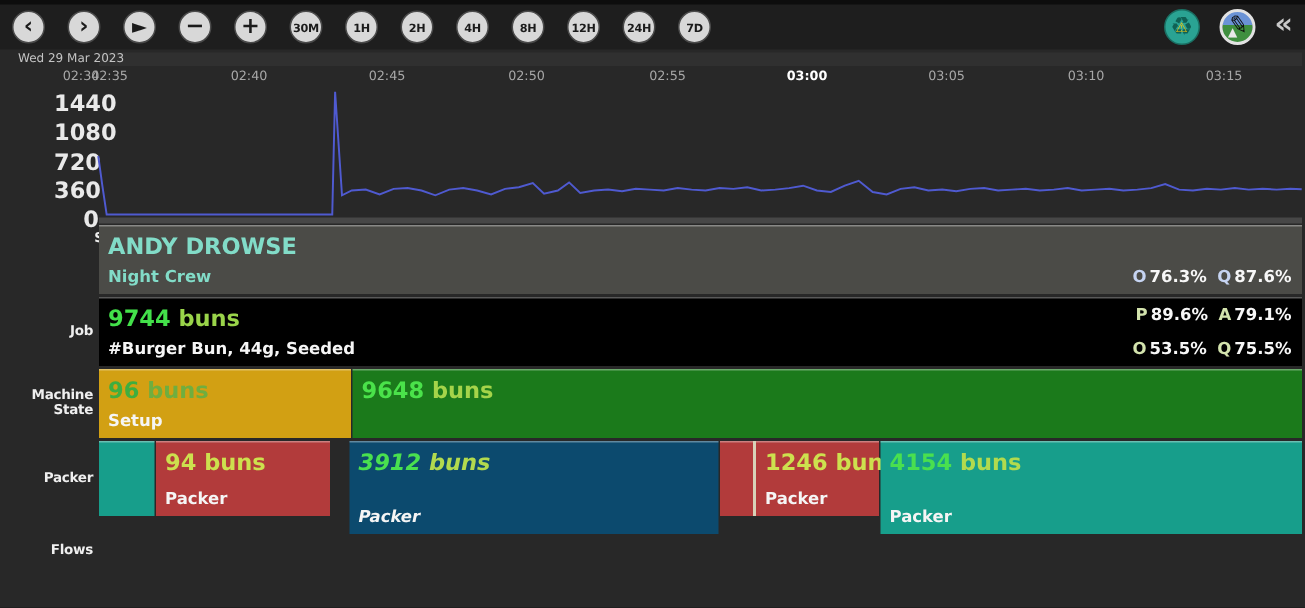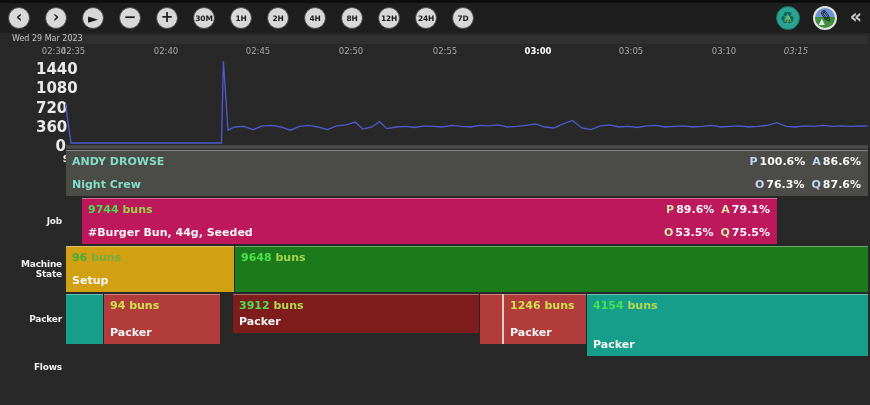--- a/index.html
+++ b/index.html
@@ -36,21 +36,21 @@
   .legend-item{font-size:8px;font-weight:bold;color:#dedede;text-align:center;padding:1px 2px;border-radius:2px;cursor:pointer;}
   .legend-item.sel{background:#4650c8;color:#ffffff;}
   .ylabel{position:absolute;width:30px;text-align:right;font-size:15px;font-weight:bold;color:#e9e9e9;}
   #chart-svg{position:absolute;left:0;top:58px;width:870px;height:92px;}
   #zero-strip{position:absolute;left:66px;top:145px;width:802px;height:4px;background:#474747;}
   
   .row-label{position:absolute;left:0;width:62px;text-align:right;font-size:9px;font-weight:bold;color:#efefef;
       letter-spacing:-0.2px;display:flex;align-items:center;justify-content:flex-end;}
   .seg{position:absolute;box-sizing:border-box;border-top:1px solid rgba(255,255,255,0.35);cursor:pointer;}
   .seg.divider{border-top:none;cursor:default;}
-  .seg .l1{position:absolute;left:6px;top:4px;font-size:11px;font-weight:bold;white-space:nowrap;}
+  .seg .l1{position:absolute;left:6px;top:4px;font-size:15px;font-weight:bold;white-space:nowrap;}
   .seg .l2{position:absolute;left:6px;bottom:5px;font-size:11px;font-weight:bold;white-space:nowrap;}
   .pct{position:absolute;right:7px;font-size:11px;font-weight:bold;white-space:nowrap;}
   .pct.top{top:4px;} .pct.bottom{bottom:5px;}
   .pct .v{color:#f7f7f7;margin-left:2px;}
   .pct .pair{margin-left:7px;}
   .pct .pair:first-child{margin-left:0;}
 </style>
 </head>
 <body>
 
@@ -90,65 +90,64 @@
   <div id="timeline">
       <span class="tick" style="left: 54px;">02:34</span>
       <span class="tick" style="left: 73px;">02:35</span>
       <span class="tick" style="left: 166px;">02:40</span>
       <span class="tick" style="left: 258px;">02:45</span>
       <span class="tick" style="left: 351px;">02:50</span>
       <span class="tick" style="left: 445px;">02:55</span>
       <span class="tick hl" style="left: 538px;">03:00</span>
       <span class="tick" style="left: 631px;">03:05</span>
       <span class="tick" style="left: 724px;">03:10</span>
-      <span class="tick" style="left: 796px; font-style: italic;">03:15</span>
+      <span class="tick" style="left: 816px;">03:15</span>
     </div>
 
   <div id="ylabels">
       <span class="ylabel" style="left: 36px; top: 60px;">1440</span>
       <span class="ylabel" style="left: 36px; top: 79.25px;">1080</span>
       <span class="ylabel" style="left: 36px; top: 98.5px;">720</span>
       <span class="ylabel" style="left: 36px; top: 117.75px;">360</span>
       <span class="ylabel" style="left: 36px; top: 137px;">0</span>
     </div>
   <svg id="chart-svg" viewBox="0 0 870 92">
     <polyline id="rate-line" fill="none" stroke-width="1.3" points="65.5,46.0 68.3,66.3 71.1,85.0 221.5,85.0 223.4,3.2 228.0,72.2 234.5,69.0 243.8,68.4 253.1,71.6 262.4,67.9 271.7,67.4 281.0,69.0 290.2,72.2 299.5,68.4 308.8,67.4 318.1,69.0 327.4,71.6 336.7,67.9 345.9,66.8 355.2,64.1 362.7,71.1 371.9,69.0 379.4,63.6 386.8,70.6 396.1,69.0 405.4,68.4 414.7,69.5 423.9,67.9 433.2,68.4 442.5,69.0 451.8,67.4 461.1,68.4 470.4,69.0 479.7,67.4 488.9,67.9 498.2,66.8 507.5,69.0 516.8,68.4 526.1,67.4 535.4,65.8 544.6,69.0 553.9,70.0 563.2,65.8 572.5,62.5 581.8,70.0 591.1,71.6 600.4,67.9 609.6,66.8 618.9,69.0 628.2,68.4 637.5,69.5 646.8,67.9 656.1,67.4 665.4,69.0 674.6,68.4 683.9,67.9 693.2,69.0 702.5,68.4 711.8,67.4 721.1,69.0 730.3,68.4 739.6,67.9 748.9,69.0 758.2,68.4 767.5,67.4 776.8,64.7 786.1,68.4 795.3,69.0 804.6,67.9 813.9,68.4 823.2,67.4 832.5,68.4 841.8,67.9 851.1,68.4 860.3,67.9 867.8,68.2" stroke="#4f5ad0"></polyline>
   </svg>
   <div id="zero-strip"></div>
 
   <div id="rows">
       <div class="row-label" style="top: 136px; height: 46px; padding-left: 24px;">Shift</div>
       <div class="seg" style="left: 66px; width: 802px; top: 150px; height: 46px; background: rgb(75, 75, 71);">
         <div class="l1"><span style="color: rgb(130, 220, 200);">ANDY DROWSE</span></div>
         <div class="l2"><span style="color: rgb(130, 220, 200);">Night Crew</span></div>
-        <div class="pct top"><span class="pair"><span style="color: rgb(198, 212, 242);">P</span><span class="v">100.6%</span></span><span class="pair"><span style="color: rgb(198, 212, 242);">A</span><span class="v">86.6%</span></span></div>
         <div class="pct bottom"><span class="pair"><span style="color: rgb(198, 212, 242);">O</span><span class="v">76.3%</span></span><span class="pair"><span style="color: rgb(198, 212, 242);">Q</span><span class="v">87.6%</span></span></div>
       </div>
       <div class="row-label" style="top: 198px; height: 46px;">Job</div>
-      <div class="seg" style="left: 66px; width: 695px; top: 198px; height: 46px; background: #be185d; margin-left: 16px;">
+      <div class="seg" style="left: 66px; width: 802px; top: 198px; height: 46px; background: #000000;">
         <div class="l1"><span style="color: rgb(67, 224, 74);">9744</span><span style="color: rgb(154, 212, 74);"> buns</span></div>
         <div class="l2"><span style="color: rgb(245, 245, 245);">#Burger Bun, 44g, Seeded</span></div>
         <div class="pct top"><span class="pair"><span style="color: rgb(211, 227, 173);">P</span><span class="v">89.6%</span></span><span class="pair"><span style="color: rgb(211, 227, 173);">A</span><span class="v">79.1%</span></span></div>
         <div class="pct bottom"><span class="pair"><span style="color: rgb(211, 227, 173);">O</span><span class="v">53.5%</span></span><span class="pair"><span style="color: rgb(211, 227, 173);">Q</span><span class="v">75.5%</span></span></div>
       </div>
       <div class="row-label" style="top: 246px; height: 46px;">Machine State</div>
       <div class="seg" style="left: 66px; width: 168px; top: 246px; height: 46px; background: rgb(210, 160, 19);">
         <div class="l1"><span style="color: rgb(63, 174, 63);">96</span><span style="color: rgb(111, 174, 63);"> buns</span></div>
         <div class="l2"><span style="color: rgb(245, 245, 245);">Setup</span></div>
       </div>
       <div class="seg" style="left: 235px; width: 633px; top: 246px; height: 46px; background: rgb(27, 122, 27);">
         <div class="l1"><span style="color: rgb(74, 226, 74);">9648</span><span style="color: rgb(165, 212, 74);"> buns</span></div>
       </div>
       <div class="row-label" style="top: 294px; height: 50px;">Packer</div>
       <div class="seg" style="left: 66px; width: 37px; top: 294px; height: 50px; background: rgb(23, 158, 139);"></div>
       <div class="seg" style="left: 104px; width: 116px; top: 294px; height: 50px; background: rgb(178, 59, 59);">
         <div class="l1"><span style="color: rgb(205, 224, 78);">94</span><span style="color: rgb(205, 224, 78);"> buns</span></div>
         <div class="l2"><span style="color: rgb(245, 245, 245);">Packer</span></div>
       </div>
-      <div class="seg" style="left: 233px; width: 246px; top: 294px; height: 39px; background: #7f1d1d;">
+      <div class="seg" style="left: 233px; width: 246px; top: 294px; height: 62px; background: #0c4a6e; font-style: italic;">
         <div class="l1"><span style="color: rgb(73, 224, 79);">3912</span><span style="color: rgb(178, 218, 78);"> buns</span></div>
         <div class="l2"><span style="color: rgb(245, 245, 245);">Packer</span></div>
       </div>
       <div class="seg" style="left: 480px; width: 22px; top: 294px; height: 50px; background: rgb(178, 59, 59);"></div>
       <div class="seg divider" style="left: 502px; width: 2px; top: 294px; height: 50px; background: rgb(216, 210, 184);"></div>
       <div class="seg" style="left: 504px; width: 82px; top: 294px; height: 50px; background: rgb(178, 59, 59);">
         <div class="l1"><span style="color: rgb(205, 224, 78);">1246</span><span style="color: rgb(205, 224, 78);"> buns</span></div>
         <div class="l2"><span style="color: rgb(245, 245, 245);">Packer</span></div>
       </div>
       <div class="seg" style="left: 587px; width: 281px; top: 294px; height: 62px; background: rgb(23, 158, 139);">

